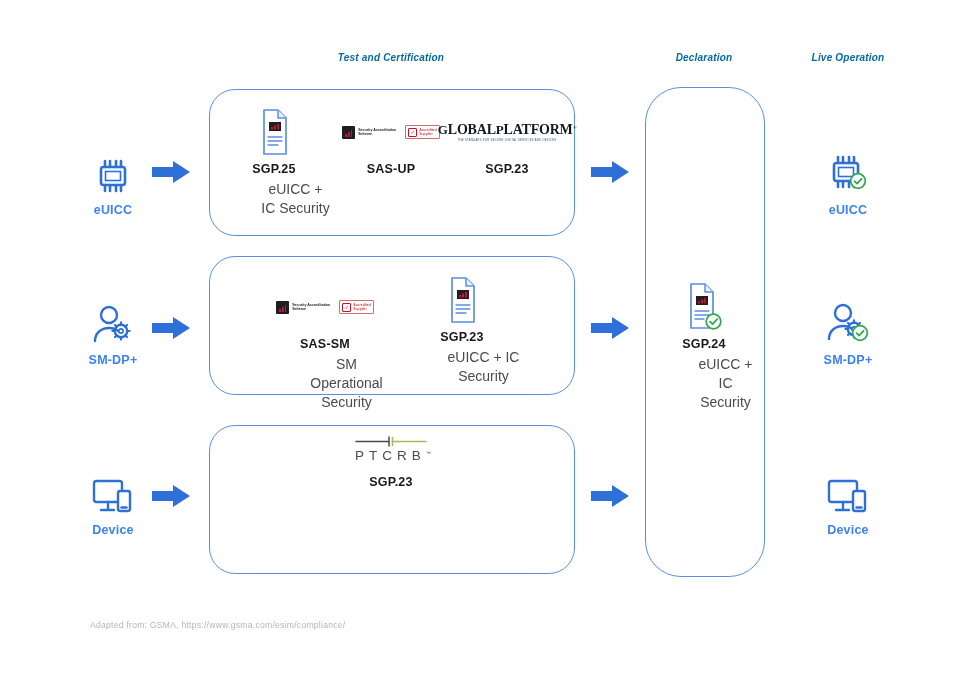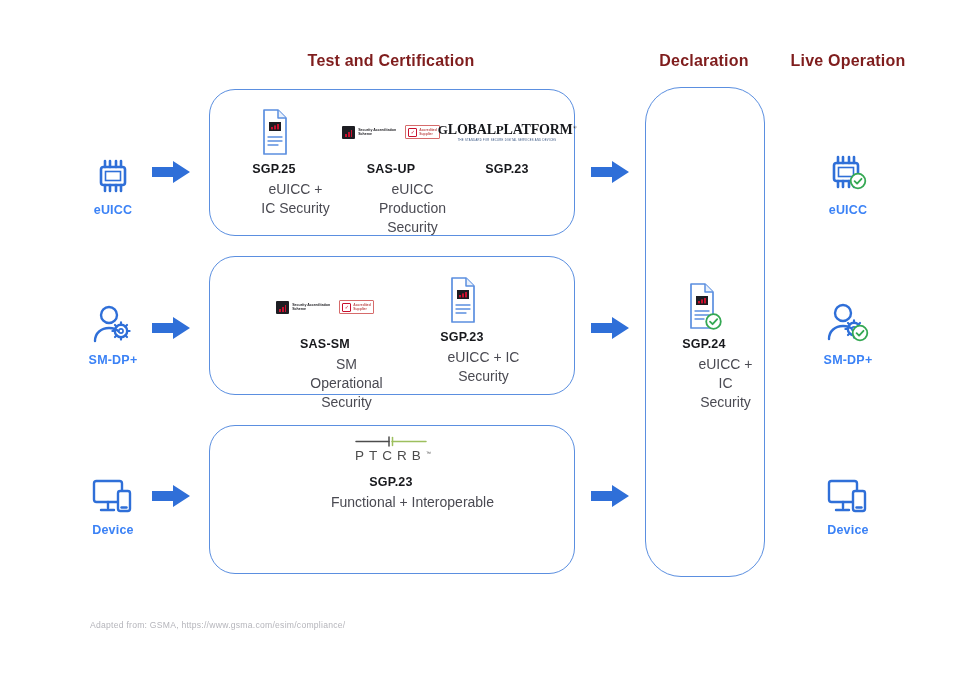--- a/index.html
+++ b/index.html
@@ -6,21 +6,21 @@
   body{
     width:980px;height:684px;background:#ffffff;
     font-family:"Liberation Sans", sans-serif;
     color:#1b1b1f;position:relative;overflow:hidden;
   }
   .stage{position:absolute;inset:0;}
 
   
   .col-head{
     position:absolute;text-align:center;
-    font-size:16px;font-weight:700;color:#7f1d1d;letter-spacing:.2px;
+    font-size:10px;font-weight:700;color:#0369a1;letter-spacing:.2px;font-style:italic;
   }
   #head-test{left:266px;top:52px;width:250px;}
   #head-decl{left:628px;top:52px;width:152px;}
   #head-live{left:772px;top:52px;width:152px;text-align:center;}
 
   
   .actor{position:absolute;width:110px;text-align:center;}
   .actor .ico{height:46px;display:flex;align-items:flex-end;justify-content:center;}
   .actor .lbl{margin-top:7px;font-size:12.5px;font-weight:700;color:#3b82f6;letter-spacing:.2px;}
   #actor-euicc{left:58px;top:150px;}
@@ -240,22 +240,20 @@
         <div class="sas-right">
           <div class="sas-chk">✓</div>
           <div class="sas-rtxt">
             <div>Accredited</div>
             <div>Supplier</div>
           </div>
         </div>
       </div>
     </div>
     <div class="title">SAS-UP</div>
-    <div class="sub" style="white-space:pre-line">eUICC Production
-Security</div>
   </div>
 
   <div class="item" id="item-sgp23a">
     <div class="logo-slot">
       <div class="gp-logo">
         <div class="gp-main">
           <span>G</span><small>LOBAL</small><span>P</span><small>LATFORM</small><sup style="font-size:5px">®</sup>
         </div>
         <div class="gp-tag">THE STANDARD FOR SECURE DIGITAL SERVICES AND DEVICES</div>
       </div>
@@ -318,21 +316,20 @@
             <path d="M2 5.5h33" stroke="#4c4c4c" stroke-width="1.5" stroke-linecap="round"></path>
             <path d="M38 5.5h34" stroke="#9dbf5e" stroke-width="1.5" stroke-linecap="round"></path>
             <path d="M35 1v9" stroke="#4c4c4c" stroke-width="1.5" stroke-linecap="round"></path>
             <path d="M38.5 1.5v8" stroke="#9dbf5e" stroke-width="1.5" stroke-linecap="round"></path>
           </svg>
         </div>
         <div class="ptcrb-word"><span>PTCRB</span><sup>™</sup></div>
       </div>
     </div>
     <div class="title">SGP.23</div>
-    <div class="sub">Functional + Interoperable</div>
   </div>
 
   <div class="item" id="item-sgp24">
     <div class="logo-slot">
       <svg width="42" height="48" viewBox="0 0 42 48" aria-hidden="true">
         <path d="M8 1h14l8 8v36H8z" fill="#ffffff" stroke="#5b8fe0" stroke-width="1.7" stroke-linejoin="round"></path>
         <path d="M22 1v8h8" fill="#eaf1fb" stroke="#5b8fe0" stroke-width="1.5" stroke-linejoin="round"></path>
         <rect x="13" y="13" width="12" height="9" fill="#1d1d22"></rect>
         <g fill="#c8102e">
             <rect x="15" y="18" width="2" height="2.4"></rect>

